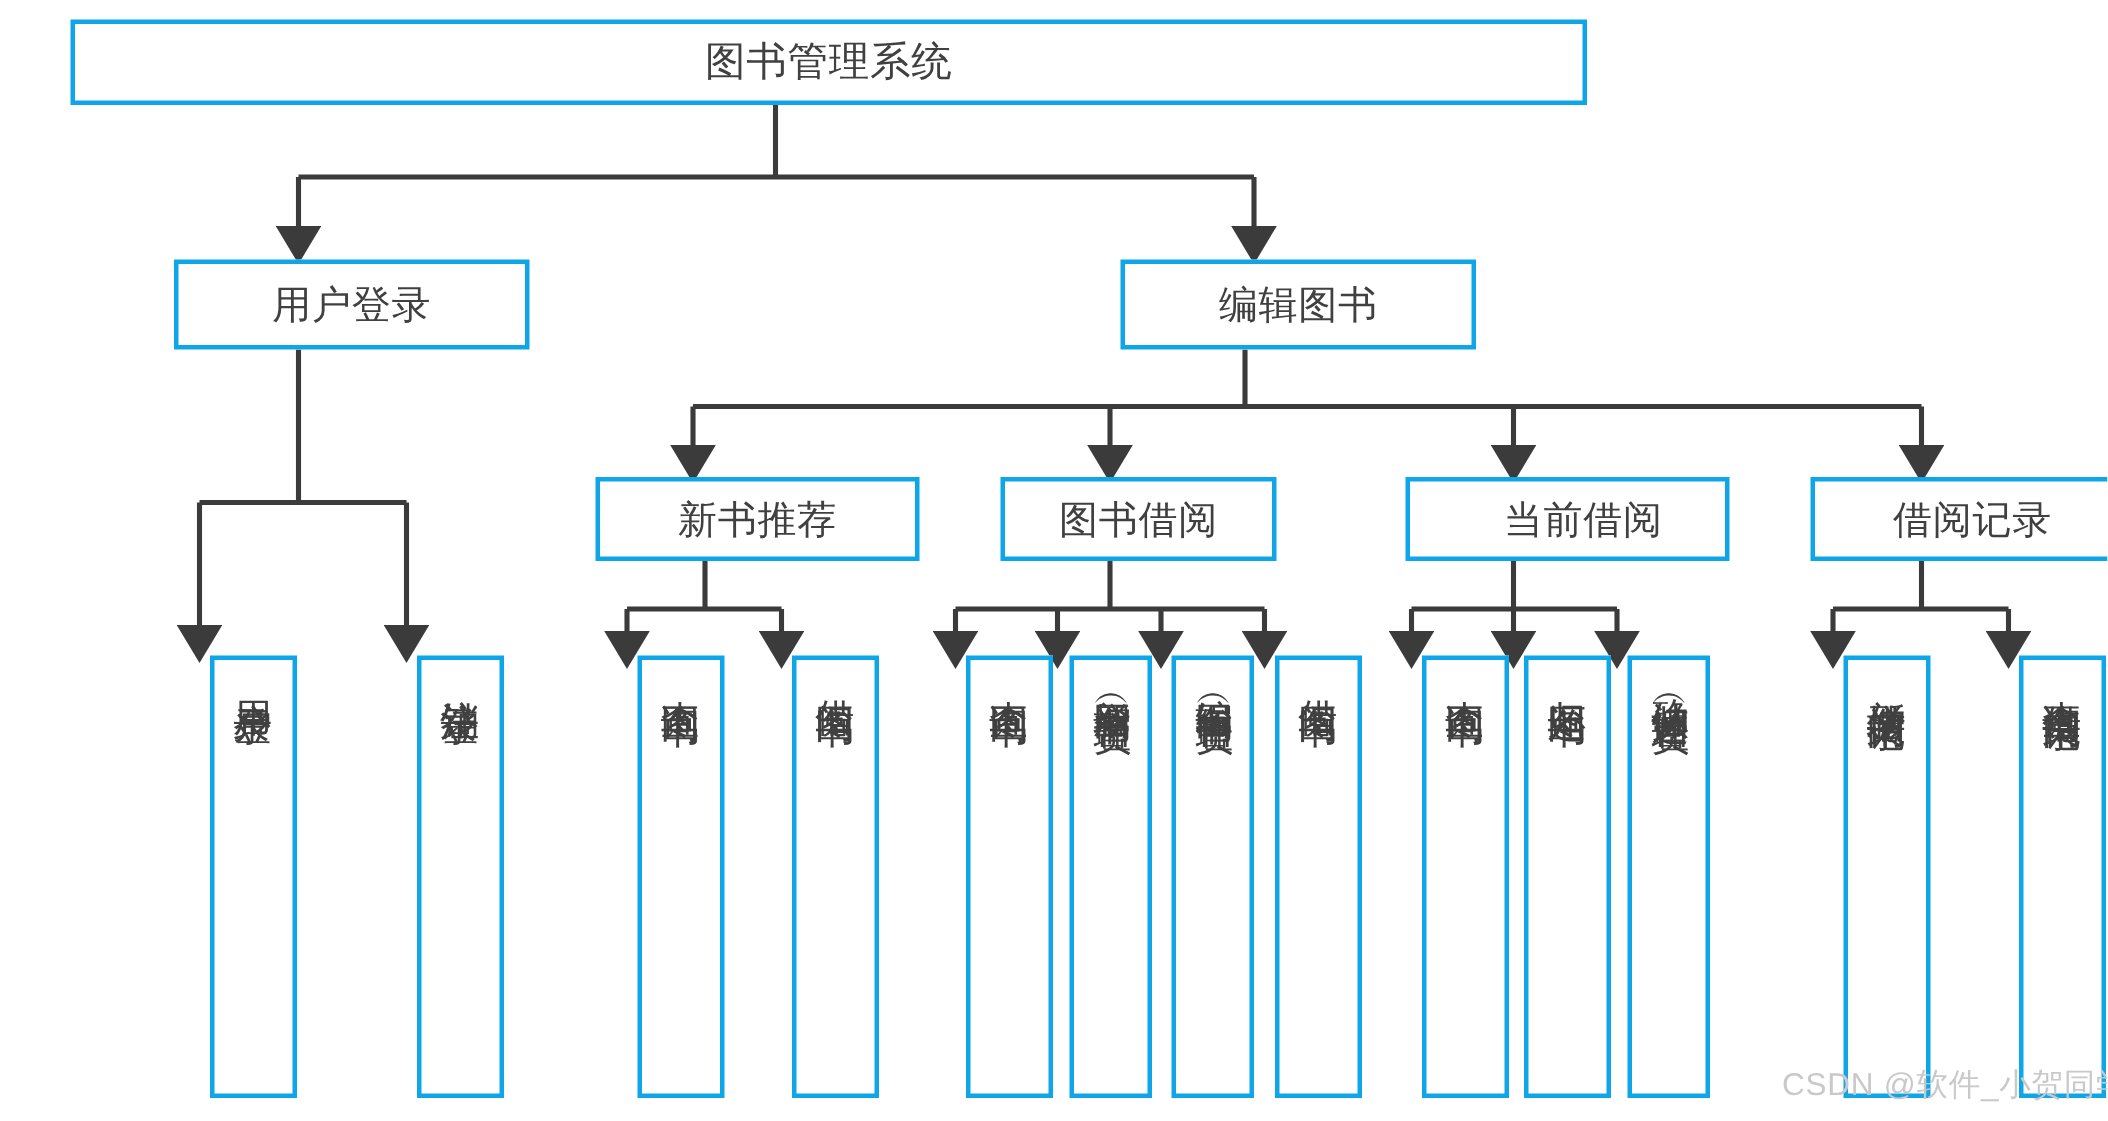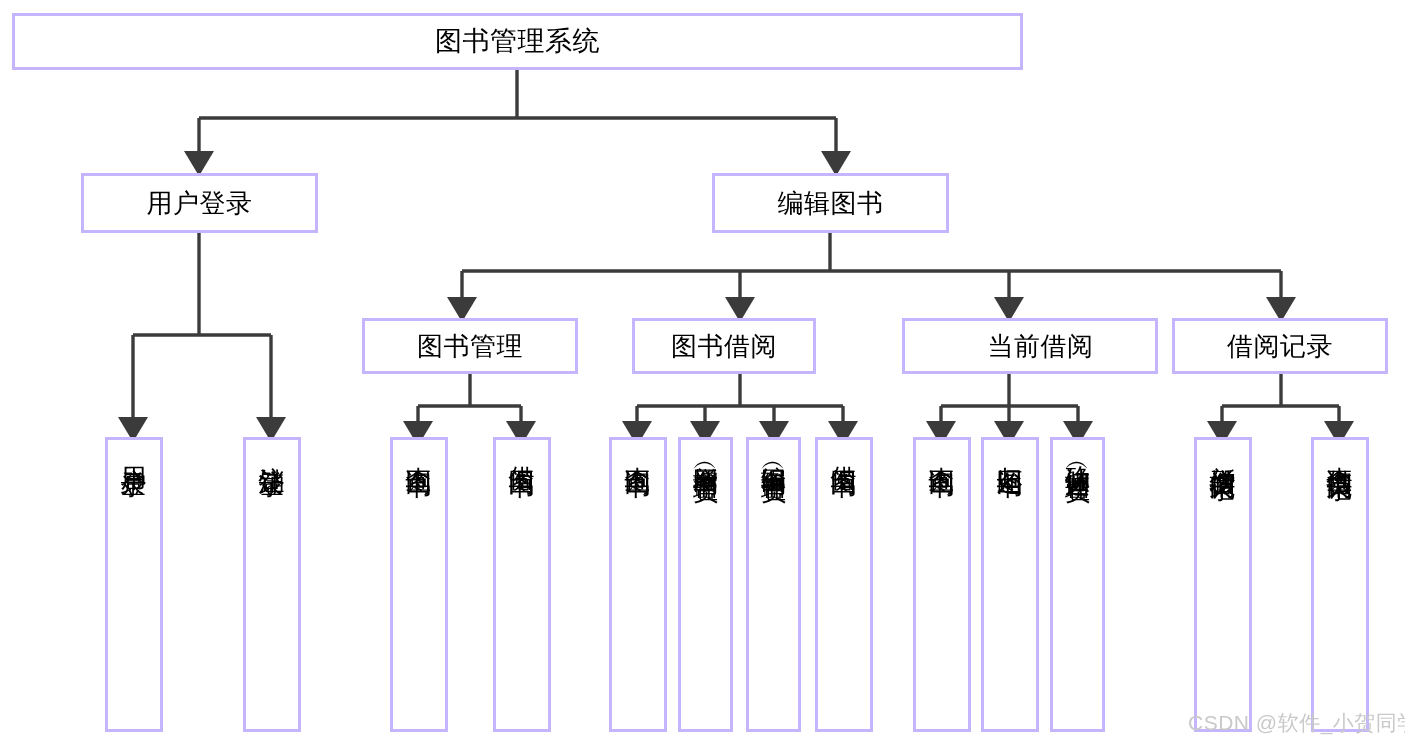--- a/index.html
+++ b/index.html
@@ -21,27 +21,28 @@
     position: absolute;
     left: 0;
     top: 0;
     width: 1405px;
     height: 747px;
     pointer-events: none;
   }
   .node {
     position: absolute;
     box-sizing: border-box;
-    border: 3px solid #c4b5fd;
+    border: 3px solid #0ea5e9;
     background: #ffffff;
     display: flex;
     align-items: center;
     justify-content: center;
-    color: #000000;
+    color: #404040;
     z-index: 2;
+    margin-left: 35px;
   }
   .node .lbl {
     display: block;
     text-align: center;
     line-height: 1.26;
     letter-spacing: 0.5px;
   }
   
   .h-node .lbl {
     font-size: 26px;
@@ -138,28 +139,28 @@
 
   <div class="node h-node" style="left:81px; top:173px; width:237px; height:60px;">
     <span class="lbl">用户登录</span>
   </div>
 
   <div class="node h-node" style="left:712px; top:173px; width:237px; height:60px;">
     <span class="lbl">编辑图书</span>
   </div>
 
   <div class="node h-node" style="left:362px; top:318px; width:216px; height:56px;">
-    <span class="lbl">图书管理</span>
+    <span class="lbl">新书推荐</span>
   </div>
 
   <div class="node h-node" style="left:632px; top:318px; width:184px; height:56px;">
     <span class="lbl">图书借阅</span>
   </div>
 
-  <div class="node h-node" style="left:902px; top:318px; width:256px; height:56px;padding-left:21px;">
+  <div class="node h-node" style="left:902px; top:318px; width:216px; height:56px;padding-left:21px;">
     <span class="lbl">当前借阅</span>
   </div>
 
   <div class="node h-node" style="left:1172px; top:318px; width:216px; height:56px;">
     <span class="lbl">借阅记录</span>
   </div>
 
   <div class="node v-node" style="left:105px; top:437px; width:58px; height:295px;">
     <span class="lbl">用户登录</span>
   </div>

